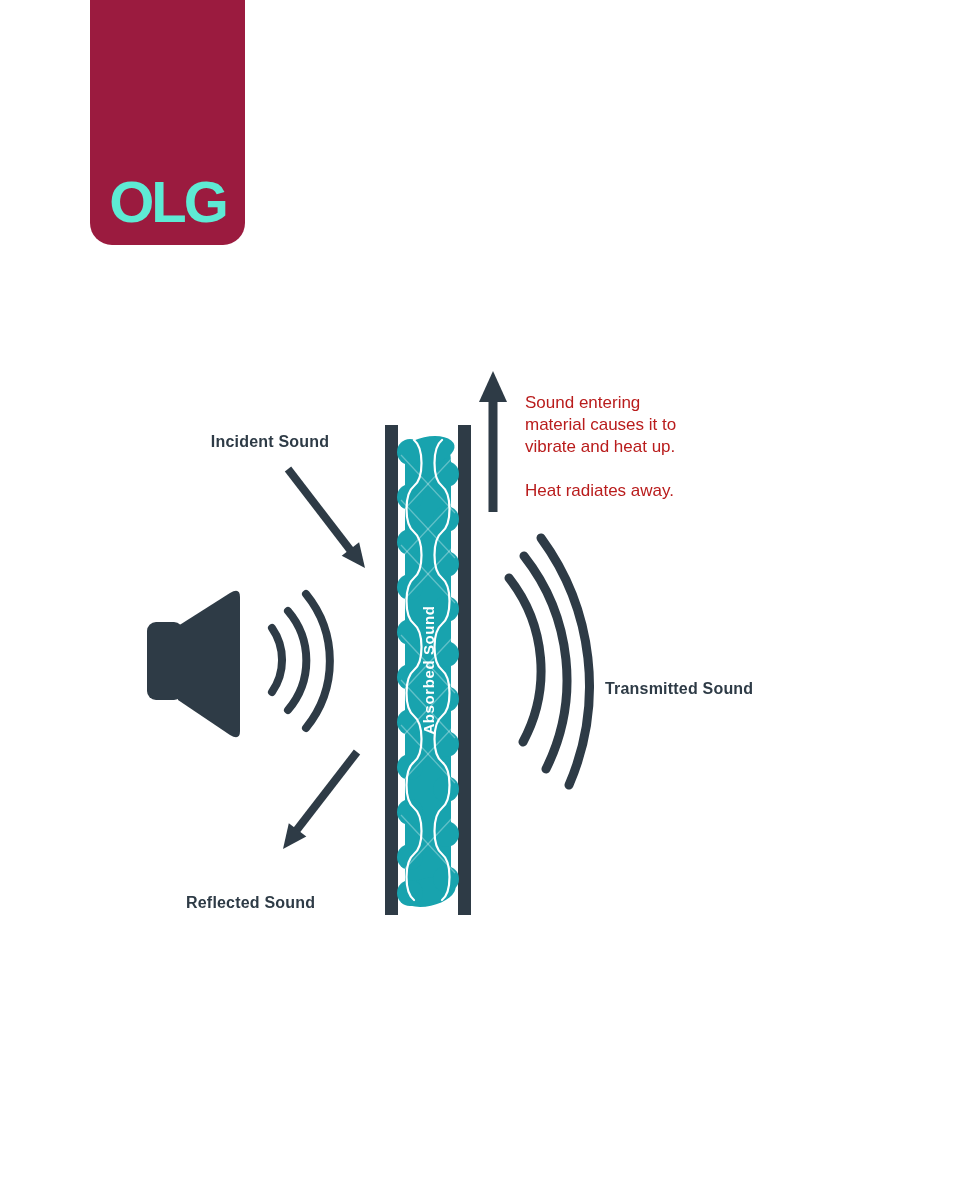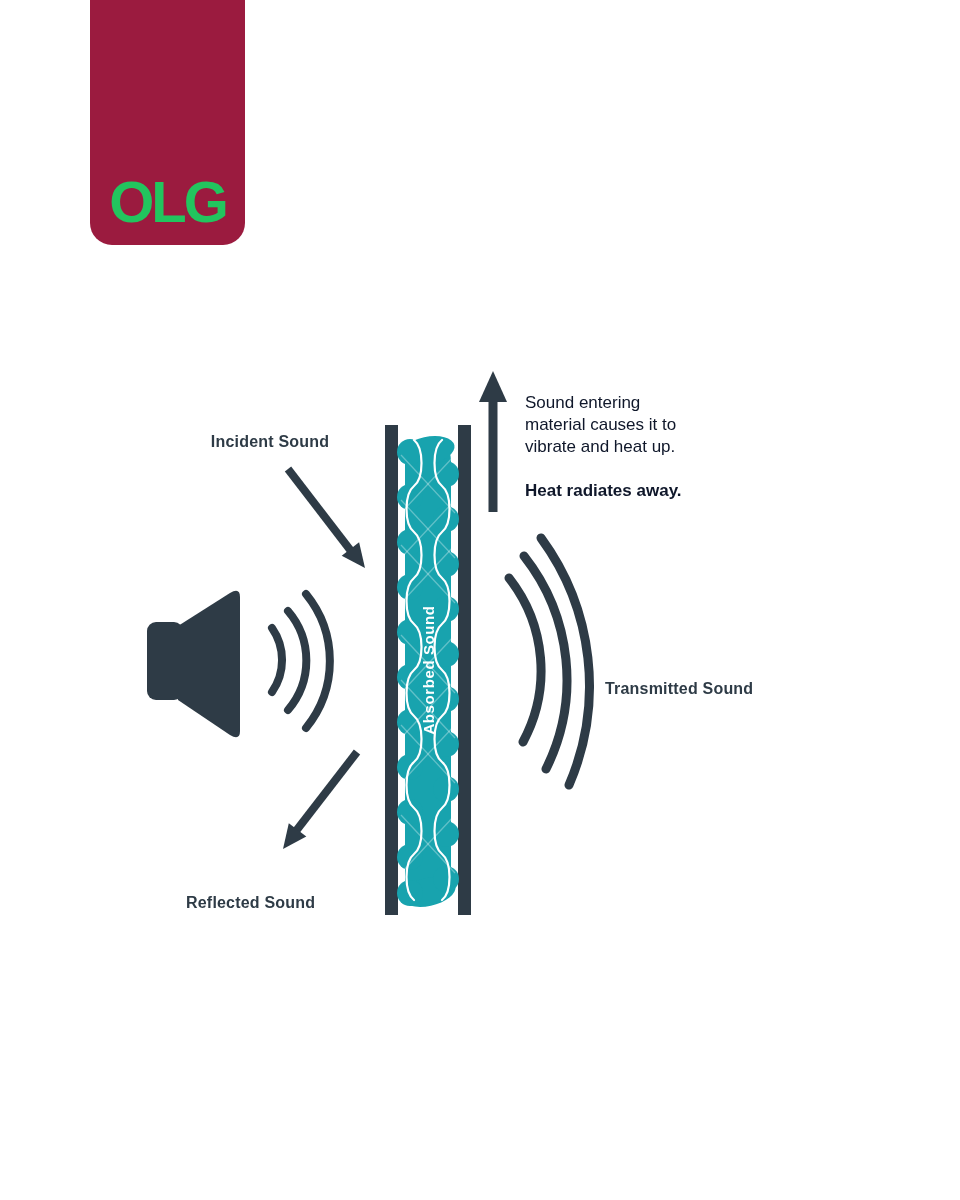--- a/index.html
+++ b/index.html
@@ -24,21 +24,21 @@
     height: 245px;
     background: #9b1b3f;
     border-radius: 0 0 22px 22px;
   }
   .logo-text {
     position: absolute;
     left: 0;
     right: 0;
     bottom: 14px;
     text-align: center;
-    color: #22c55e;
+    color: #5eead4;
     font-size: 58px;
     font-weight: bold;
     letter-spacing: -3px;
     line-height: 1;
   }
   
   .diagram-svg {
     position: absolute;
     left: 0;
     top: 0;
@@ -53,27 +53,27 @@
     white-space: nowrap;
   }
   .label-incident   { left: 200px; top: 433px; width: 140px; text-align: center; }
   .label-transmitted{ left: 605px; top: 680px; }
   .label-reflected  { left: 186px; top: 858px; margin-top: 36px; }
   .annotation {
     position: absolute;
     left: 525px;
     top: 392px;
     width: 168px;
-    color: #0f172a;
+    color: #b91c1c;
     font-size: 17px;
     line-height: 22px;
     font-weight: normal;
   }
   .annotation p { margin: 0; }
-  .annotation p + p { margin-top: 22px; font-weight: bold; }
+  .annotation p + p { margin-top: 22px; }
   .label-absorbed {
     position: absolute;
     left: 428px;
     top: 670px;
     transform: translate(-50%, -50%) rotate(-90deg);
     color: #ffffff;
     font-weight: bold;
     font-size: 15px;
     letter-spacing: 0.6px;
     white-space: nowrap;

